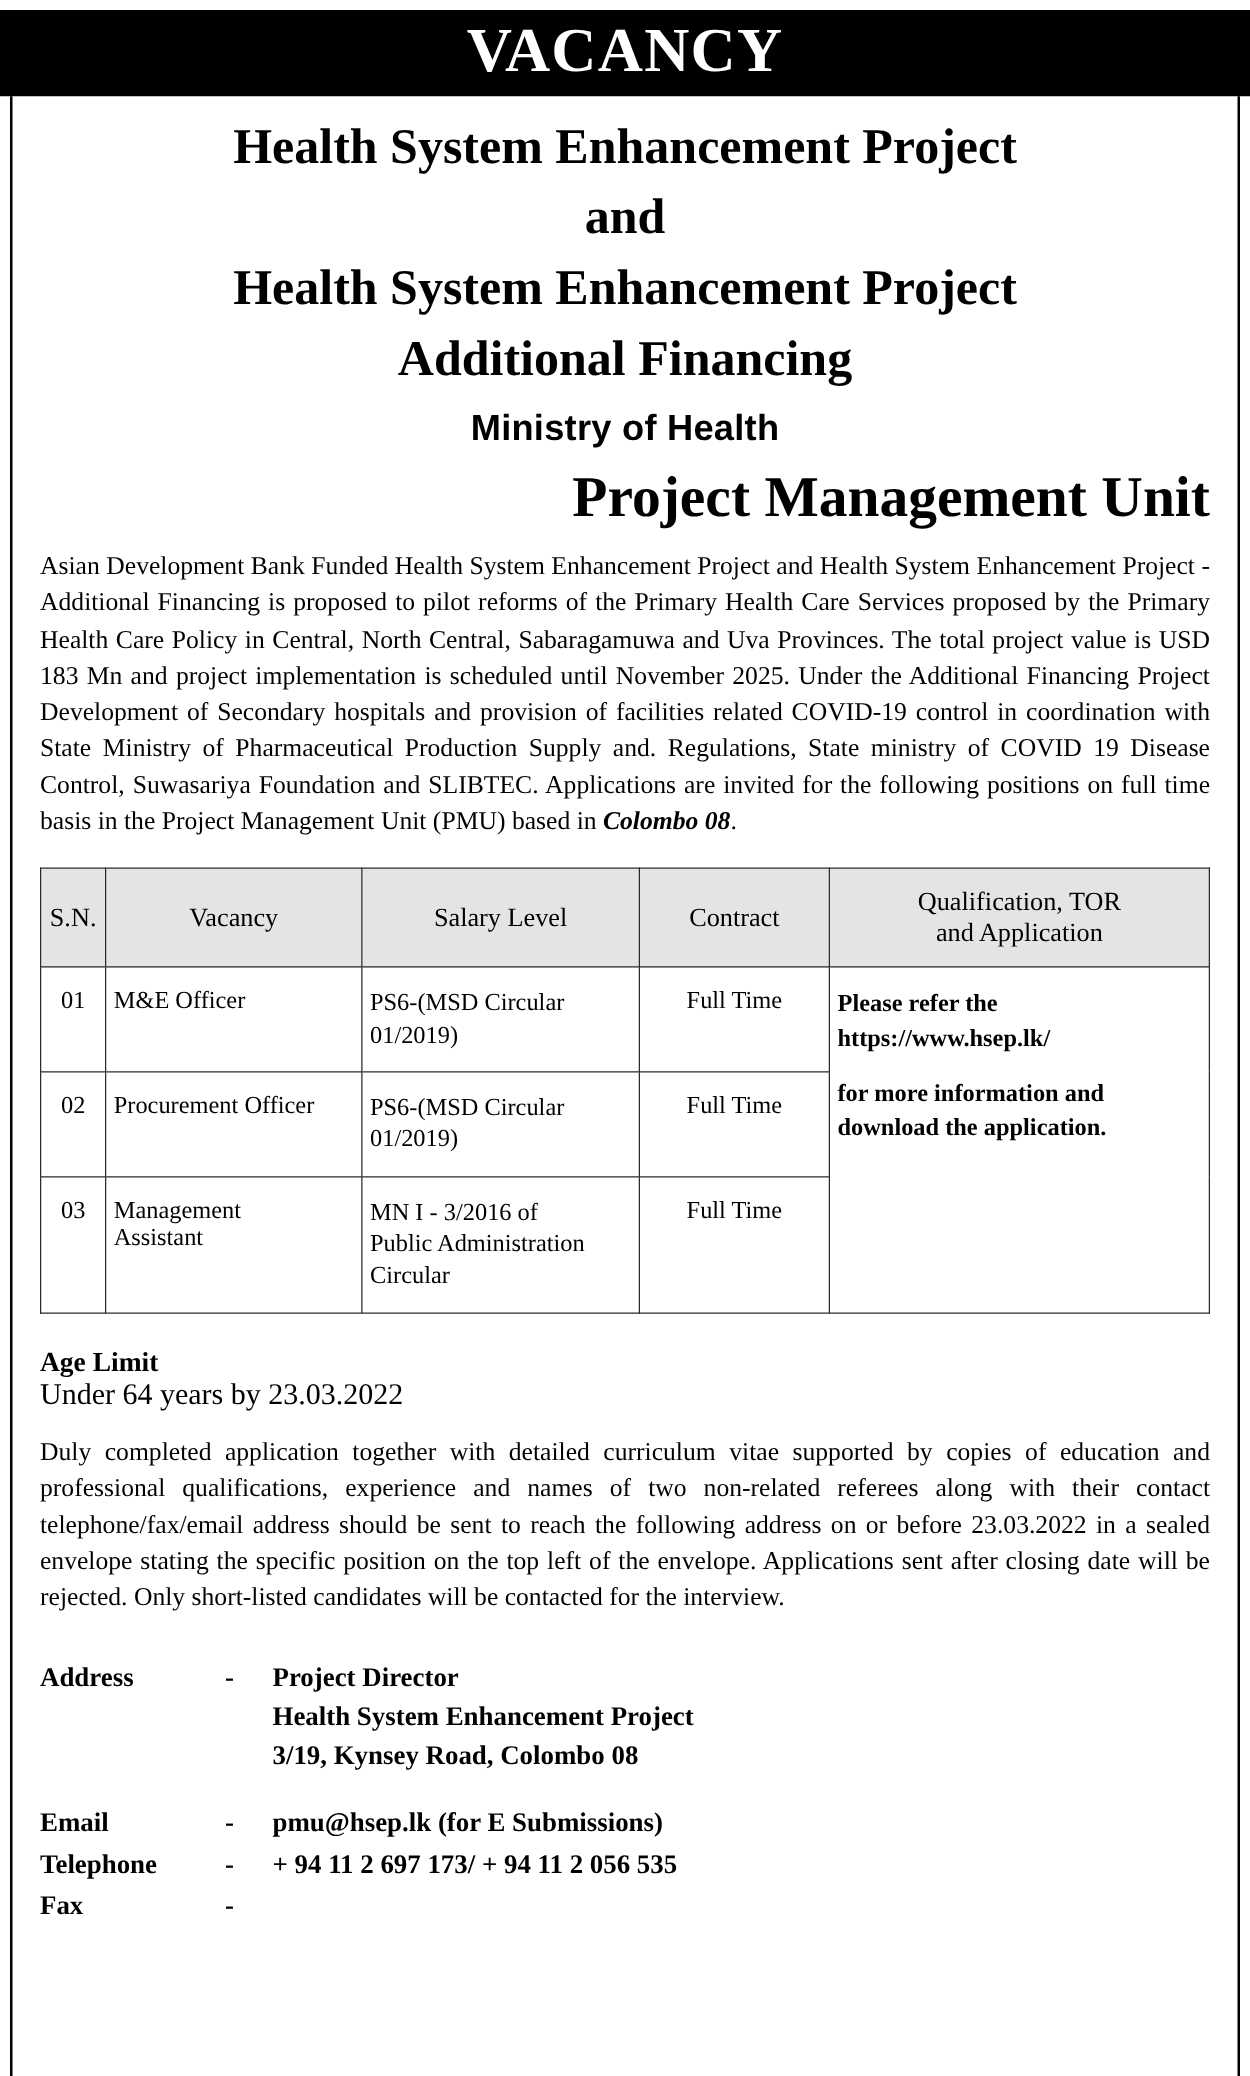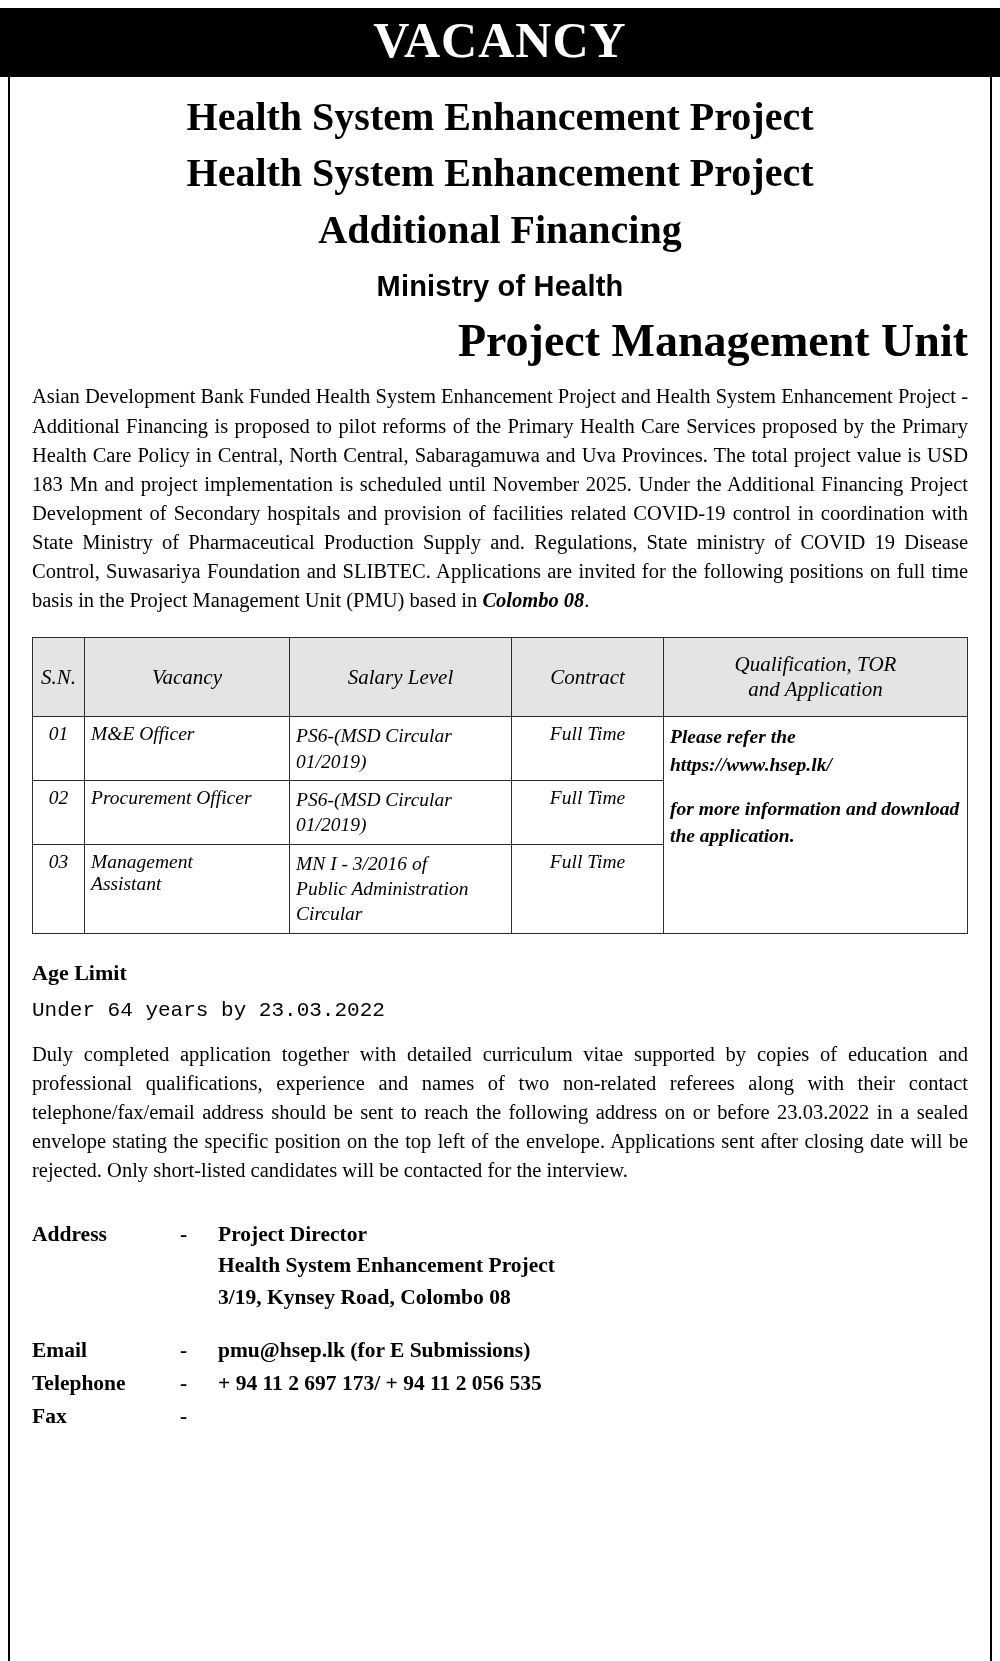--- a/index.html
+++ b/index.html
@@ -89,28 +89,27 @@
   }
   .b { font-weight: normal; }
   .bi { font-weight: bold; font-style: italic; }
 
   
   table.vacancy-table {
     border-collapse: collapse;
     width: 100%;
     margin: 22px 0 16px 0;
     table-layout: fixed;
-    font-style: italic;
   }
   table.vacancy-table td,
   table.vacancy-table th {
     border: 1.6px solid #2b2b2b;
     font-family: "Liberation Serif", "DejaVu Serif", serif;
     font-size: 19.5px;
-    padding: 6px 6px;
+    padding: 16px 6px;
     vertical-align: top;
   }
   table.vacancy-table thead th {
     background: #e3e4e6;
     text-align: center;
     font-weight: normal;
     font-size: 21px;
     padding: 14px 4px;
     vertical-align: middle;
   }
@@ -132,23 +131,22 @@
   }
   td.c-qual .gap { display: block; height: 16px; }
 
   
   .age-title {
     font-weight: bold;
     font-size: 22px;
     margin: 26px 0 0 0;
   }
   .age-value {
-    font-size: 21px;
-    margin: 13px 0 18px 0;
-    font-family: Liberation Mono, monospace;
+    font-size: 24px;
+    margin: 0 0 18px 0;
   }
 
   
   .contact {
     margin-top: 34px;
     font-family: "Liberation Serif", "DejaVu Serif", serif;
     font-weight: bold;
     font-size: 21.5px;
     line-height: 1.45;
   }
@@ -168,20 +166,21 @@
 
 <div class="page">
 
   <div class="vacancy-banner">
     <span class="vacancy-title">VACANCY</span>
   </div>
 
   <div class="content-box">
 
     <div class="head-serif">Health System Enhancement Project</div>
+    <div class="head-serif">and</div>
     <div class="head-serif">Health System Enhancement Project</div>
     <div class="head-serif">Additional Financing</div>
     <div class="head-ministry">Ministry of Health</div>
     <div class="head-pmu">Project Management Unit</div>
 
     <p class="body-text"><span>Asian Development Bank Funded Health System Enhancement Project and Health System Enhancement Project - Additional Financing is proposed to pilot reforms of the Primary Health Care Services proposed by the Primary Health Care Policy in Central, North Central, Sabaragamuwa and Uva Provinces. The total project value is USD 183 Mn and project implementation is scheduled until November 2025. Under the Additional Financing Project Development of Secondary hospitals and provision of facilities related COVID-19 control in coordination with State Ministry of Pharmaceutical Production Supply and. Regulations, State ministry of COVID 19 Disease Control, Suwasariya Foundation and SLIBTEC. Applications are invited for the following positions </span><span class="b">on full time</span><span> basis in the </span><span class="b">Project Management Unit (PMU)</span><span> </span><span class="b">based in </span><span class="bi">Colombo 08</span><span class="b">.</span></p>
 
     <table class="vacancy-table">
       <colgroup>
         <col class="col-sn">

